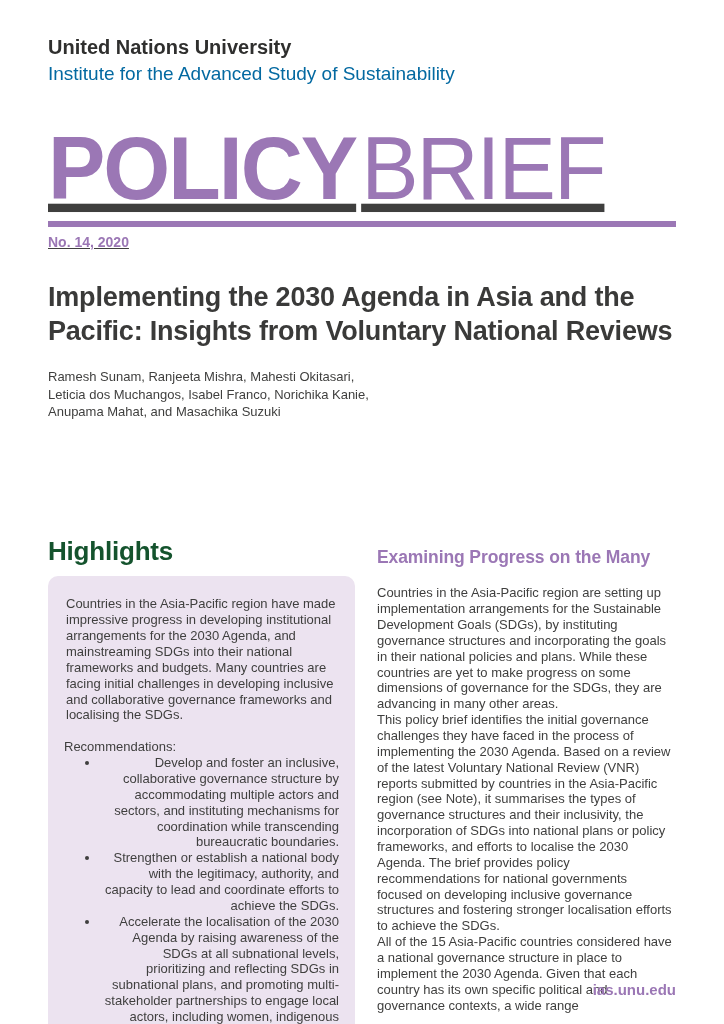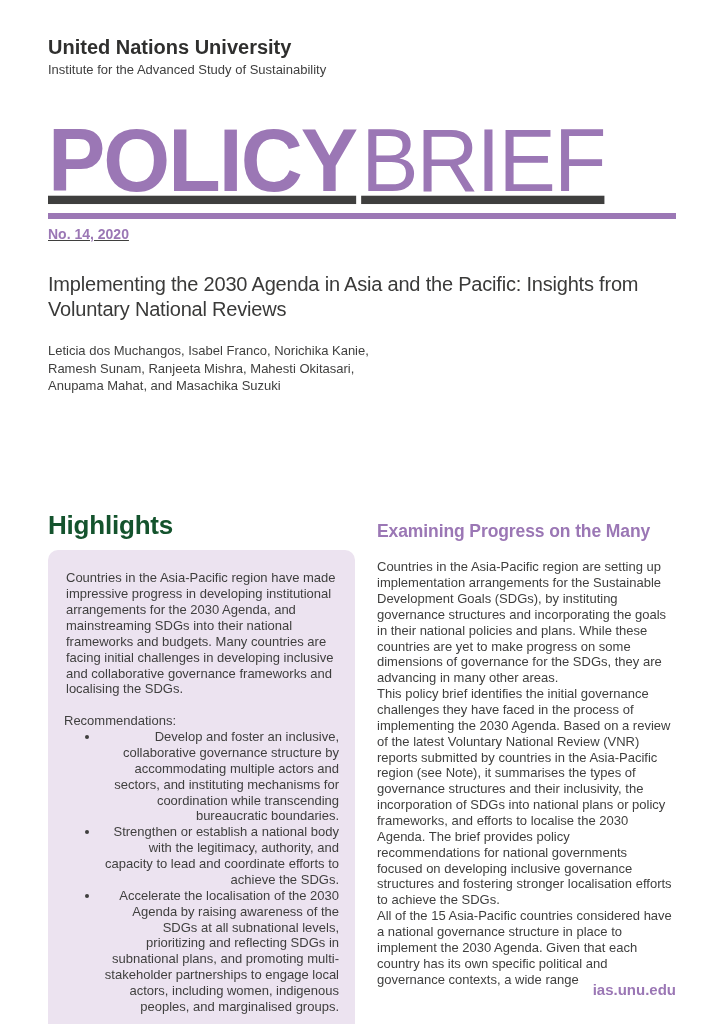--- a/index.html
+++ b/index.html
@@ -8,43 +8,43 @@
     background:#ffffff;
     font-family:"Liberation Sans", sans-serif;
     color:#3f3f3e;
     position:relative;
     overflow:hidden;
   }
   .page { padding:34px 48px 0 48px; }
 
   
   .org-name  { font-size:20px; font-weight:700; color:#2f2f2e; line-height:1.35; }
-  .org-sub   { font-size:13px; font-weight:400; color:#404040; line-height:1.35; }
+  .org-sub   { font-size:19px; font-weight:400; color:#0369a1; line-height:1.35; }
 
   
   .logo-block { margin-top:40px;text-decoration:underline; }
   .logo {
     color:#9b77b5;
     font-size:86px;
     line-height:0.98;
     letter-spacing:-2px;
     white-space:nowrap;
     transform:scaleY(1.04);
     transform-origin:left bottom;
   }
   .logo .w1 { font-weight:700; }
   .logo .w2 { font-weight:400; margin-left:5px; }
   .rule { height:6px; background:#9b77b5; margin-top:10px; }
   .issue { color:#9b77b5; font-weight:700; font-size:14px; margin-top:7px; }
 
   
   .title {
     margin-top:30px;
-    font-size:20px;
-    font-weight:400;
+    font-size:27px;
+    font-weight:700;
     line-height:1.28;
     letter-spacing:-0.2px;
     color:#3a3a39;
     max-width:630px;
   }
   .authors { margin-top:20px; font-size:13px; line-height:1.21; }
   .authors div { margin:0 0 2px 0; }
 
   
   .main { display:flex; gap:22px; margin-top:118px; }
@@ -96,22 +96,22 @@
     <div class="logo">
       <span class="w1">POLICY</span><span class="w2">BRIEF</span>
     </div>
     <div class="rule"></div>
     <div class="issue">No. 14, 2020</div>
   </div>
 
   <h1 class="title" style="margin-bottom:0;">Implementing the 2030 Agenda in Asia and the Pacific: Insights from Voluntary National Reviews</h1>
 
   <div class="authors">
+    <div>Ramesh Sunam, Ranjeeta Mishra, Mahesti Okitasari,</div>
     <div>Leticia dos Muchangos, Isabel Franco, Norichika Kanie,</div>
-    <div>Ramesh Sunam, Ranjeeta Mishra, Mahesti Okitasari,</div>
     <div>Anupama Mahat, and Masachika Suzuki</div>
   </div>
 
   <div class="main">
 
     <div class="col-left">
       <div class="h-left">Highlights</div>
       <div class="hl-box">
         <p class="summary">Countries in the Asia-Pacific region have made impressive progress in developing institutional arrangements for the 2030 Agenda, and mainstreaming SDGs into their national frameworks and budgets. Many countries are facing initial challenges in developing inclusive and collaborative governance frameworks and localising the SDGs.</p>
         <p class="rec-label">Recommendations:</p>

